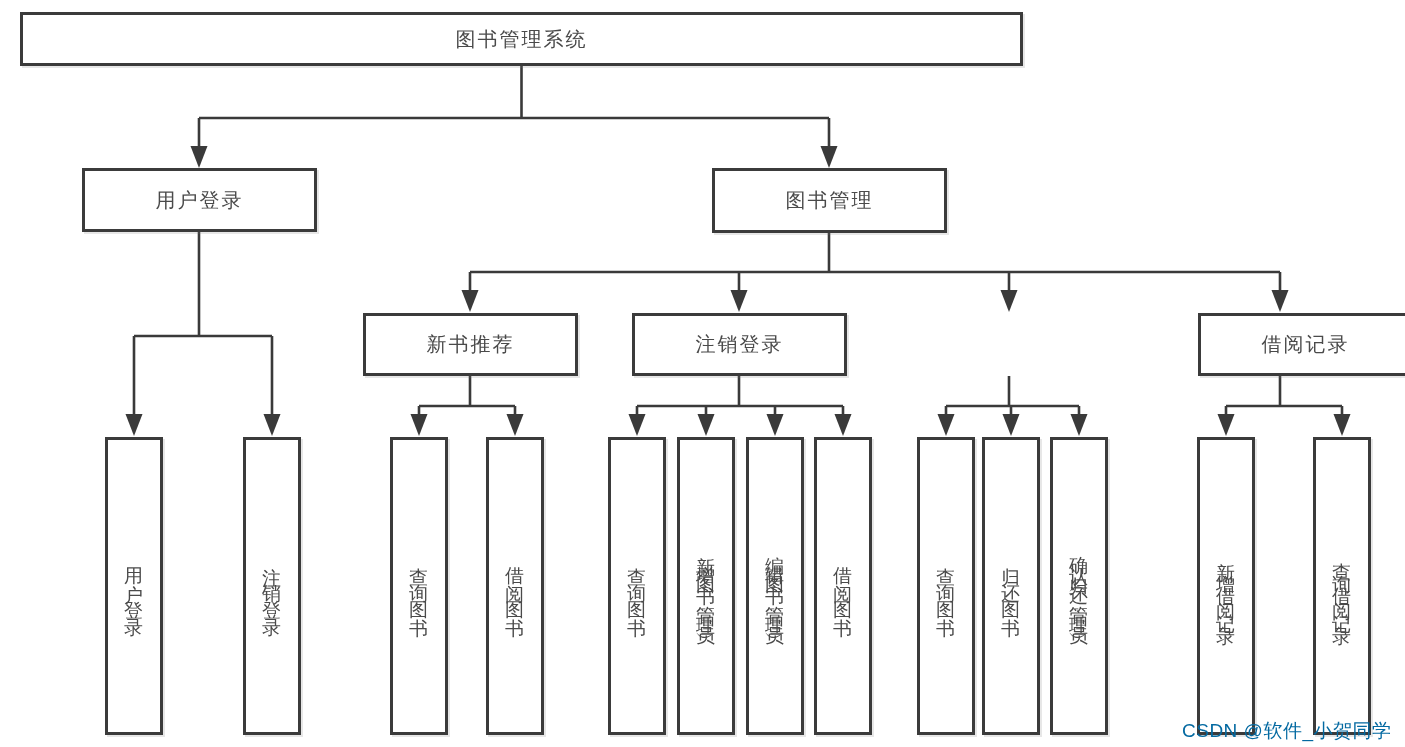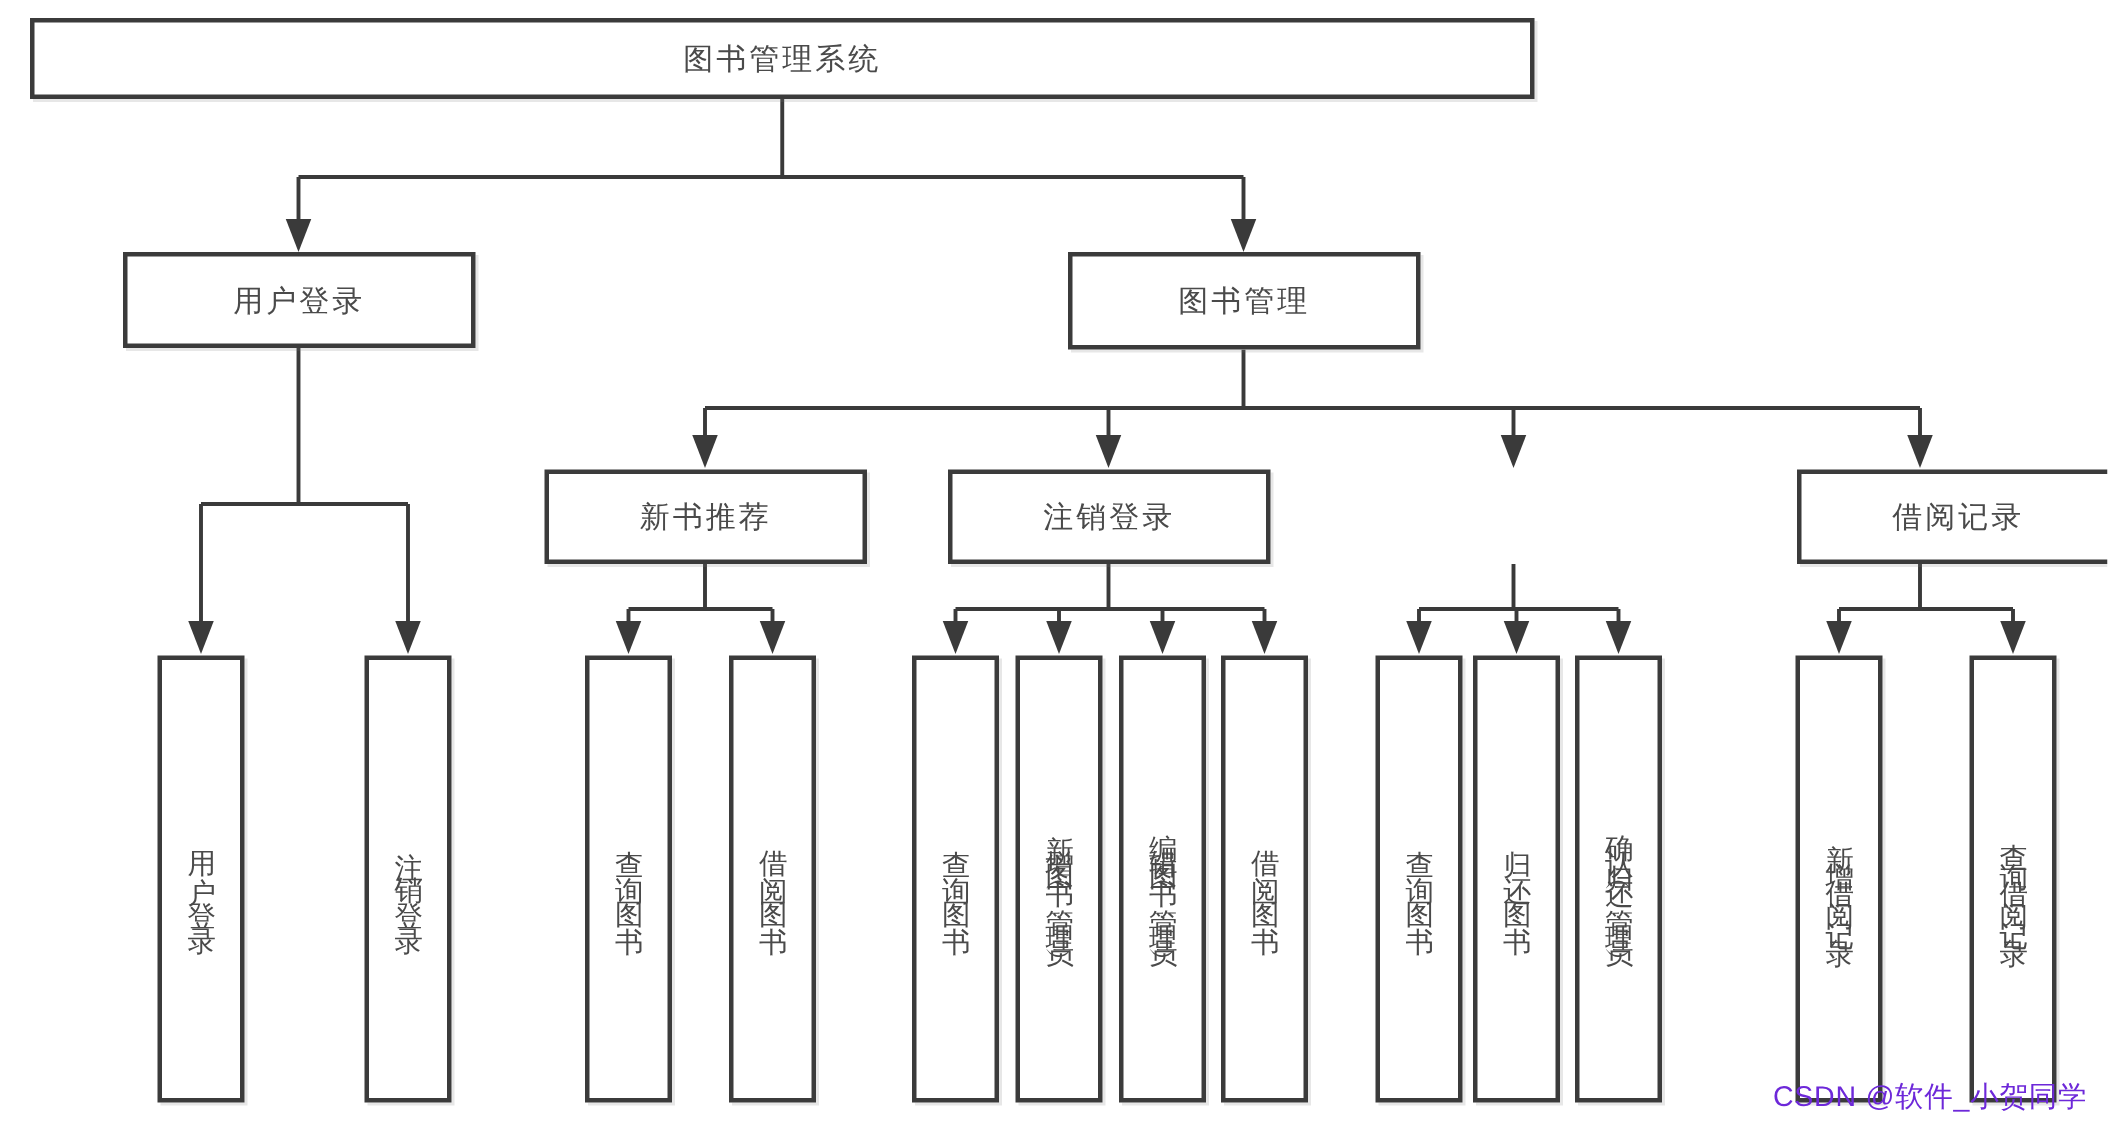--- a/index.html
+++ b/index.html
@@ -72,21 +72,21 @@
   .p-rad { left: 1197px; }
   .p-rqy { left: 1313px; }
 
   .watermark {
     position: absolute;
     left: 1182px;
     top: 718px;
     width: 223px;
     font-size: 19px;
     letter-spacing: 0.5px;
-    color: #6d28d9;
+    color: #0369a1;
     white-space: nowrap;
     z-index: 3;
     pointer-events: none;
   }
 </style>
 </head>
 <body>
 
 <div class="stage">
 

